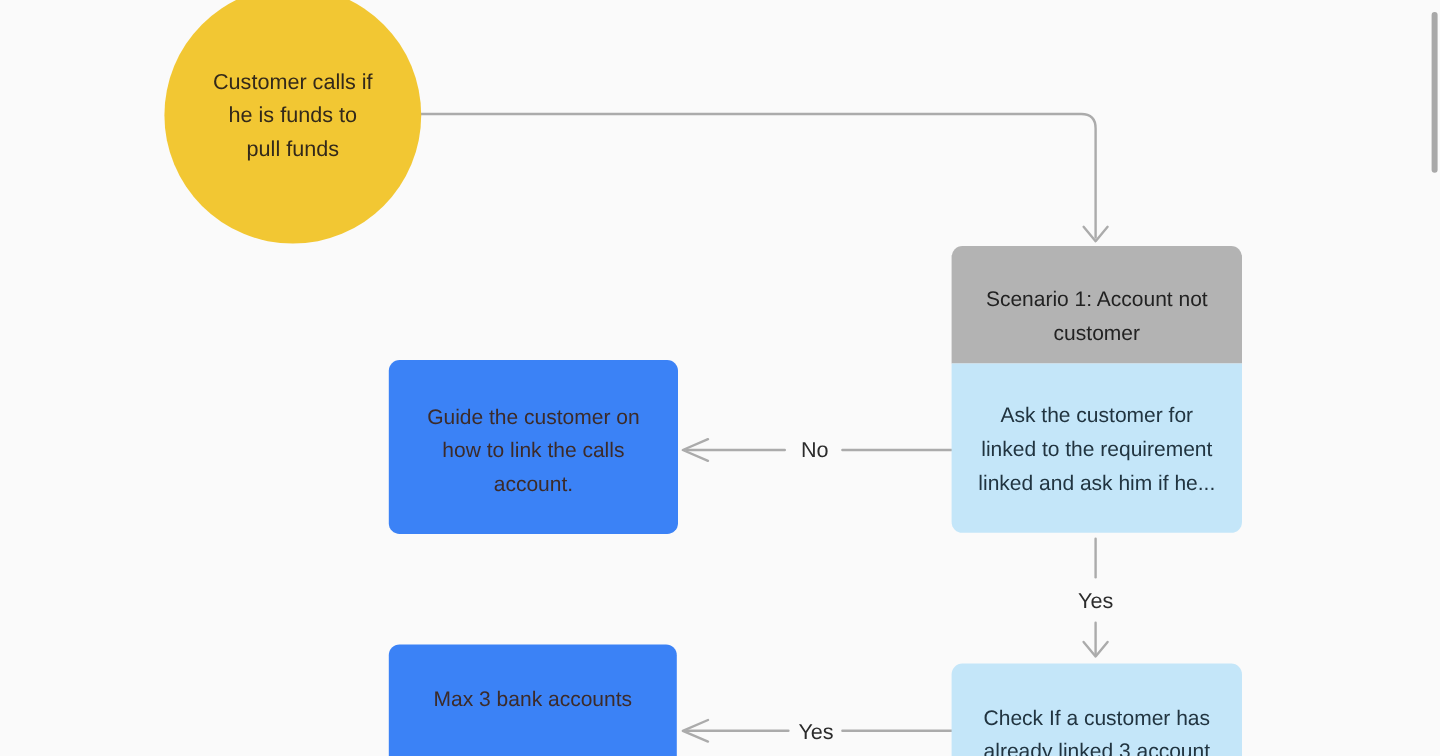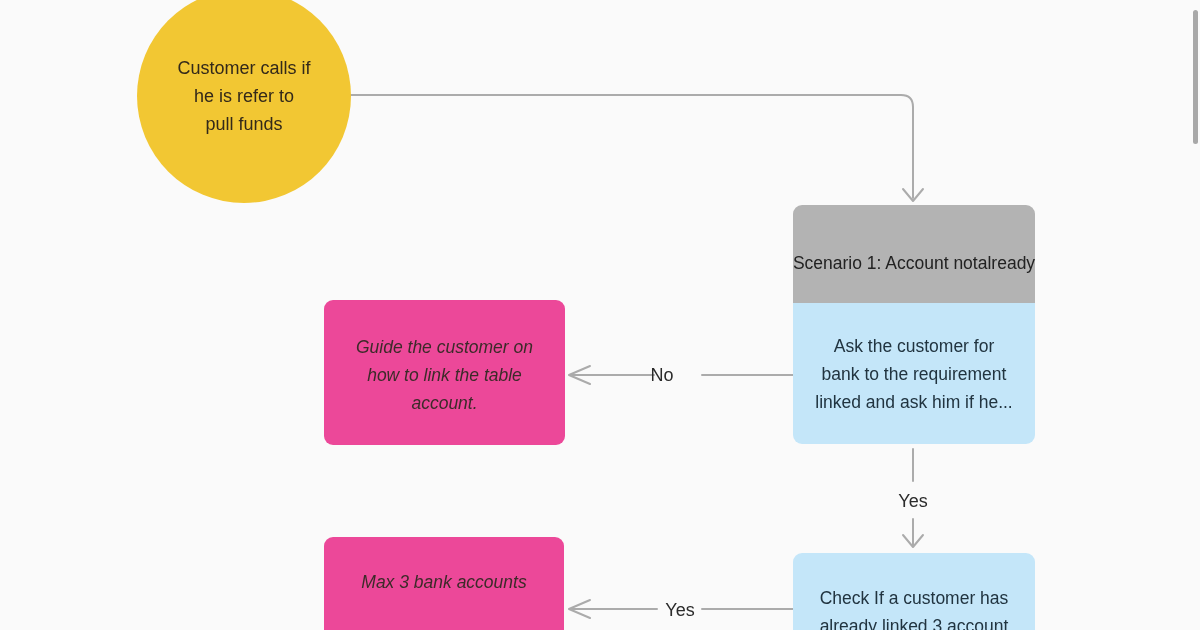--- a/index.html
+++ b/index.html
@@ -45,21 +45,21 @@
   }
 
   .node-decision {
     left: 793px; top: 205px;
     width: 242px;
   }
   .decision-header {
     height: 98px;
     background: #b3b3b3;
     border-radius: 9px 9px 0 0;
-    display: flex; flex-direction: row;
+    display: flex; flex-direction: column;
     align-items: center; justify-content: center;
     padding-top: 18px;
     color: #222222;
     font-size: 17.5px; line-height: 28px;
     text-align: center;
   }
   .decision-body {
     height: 141px;
     background: #c4e6f9;
     border-radius: 0 0 9px 9px;
@@ -70,21 +70,21 @@
     text-align: left;
   }
 
   .node-rect {
     border-radius: 9px;
     display: flex; flex-direction: column;
     align-items: center;
     text-align: center;
     font-size: 17.5px; line-height: 28px;
   }
-  .node-pink { background: #ec4899; color: #3c2b29; font-style: italic; }
+  .node-pink { background: #3b82f6; color: #3c2b29; }
   .node-blue { background: #c4e6f9; color: #213440; }
 
   .node-guide {
     left: 324px; top: 300px;
     width: 241px; height: 145px;
     justify-content: center;
     padding-top: 4px;
   }
   .node-max {
     left: 324px; top: 537px;
@@ -100,21 +100,21 @@
   .line { white-space: nowrap; }
 
   .edge-label {
     position: absolute;
     transform: translate(-50%, -50%);
     color: #2b2b2b;
     font-size: 18px;
     line-height: 22px;
     white-space: nowrap;
   }
-  .label-no    { left: 662px; top: 375px; }
+  .label-no    { left: 679px; top: 375px; }
   .label-yes-v { left: 913px; top: 501px; }
   .label-yes-h { left: 680px; top: 610px; }
 
   .scrollbar-thumb {
     position: absolute;
     left: 1193px; top: 10px;
     width: 5px; height: 134px;
     border-radius: 3px;
     background: #a8a8a8;
   }
@@ -137,39 +137,39 @@
     <path d="M913 519 V545"></path>
     <path d="M903 535 L913 547 L923 535"></path>
 
     <path d="M793 609 H702"></path>
     <path d="M657 609 H572"></path>
     <path d="M590 600 L569 609 L590 618"></path>
   </svg>
 
   <div class="node node-circle">
     <div class="line">Customer calls if</div>
-    <div class="line">he is refer to</div>
+    <div class="line">he is funds to</div>
     <div class="line">pull funds</div>
   </div>
 
   <div class="node node-decision">
     <div class="decision-header">
       <div class="line">Scenario 1: Account not</div>
-      <div class="line">already</div>
+      <div class="line">customer</div>
     </div>
     <div class="decision-body">
       <div class="line">Ask the customer for</div>
-      <div class="line">bank to the requirement</div>
+      <div class="line">linked to the requirement</div>
       <div class="line">linked and ask him if he...</div>
     </div>
   </div>
 
   <div class="node node-rect node-pink node-guide">
     <div class="line">Guide the customer on</div>
-    <div class="line">how to link the table</div>
+    <div class="line">how to link the calls</div>
     <div class="line">account.</div>
   </div>
 
   <div class="node node-rect node-blue node-check">
     <div class="line">Check If a customer has</div>
     <div class="line">already linked 3 account</div>
   </div>
 
   <div class="node node-rect node-pink node-max">
     <div class="line">Max 3 bank accounts</div>

